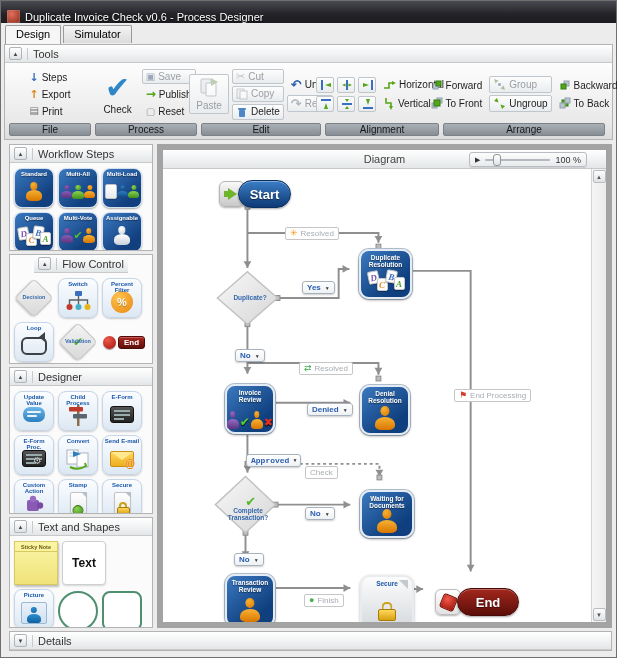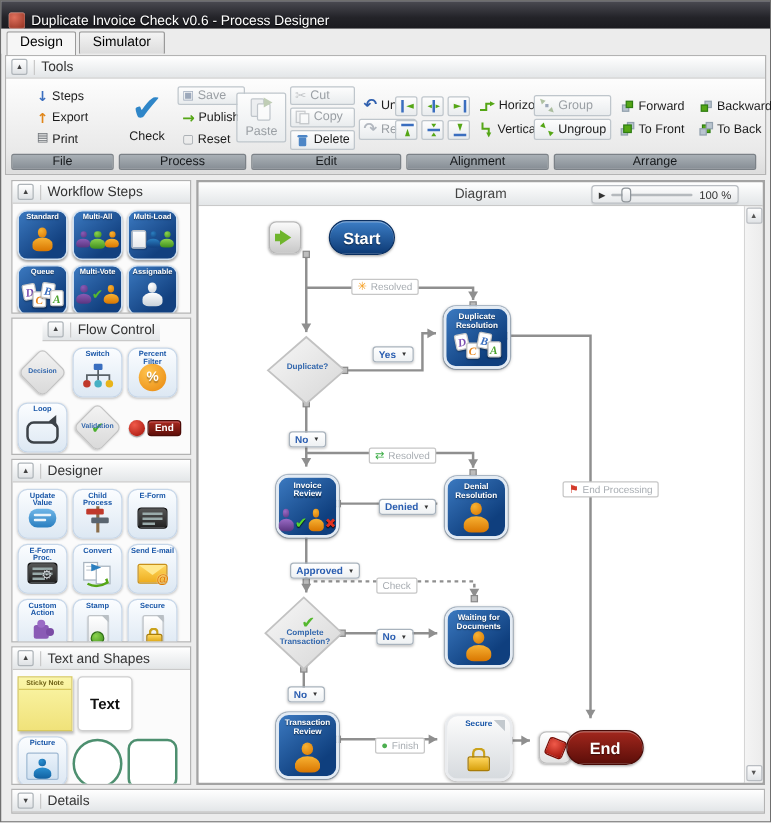--- a/index.html
+++ b/index.html
@@ -88,21 +88,21 @@
   .lockic .sh{position:absolute;left:50%;transform:translateX(-50%);top:0;width:8px;height:7px;border:2px solid #caa21c;border-bottom:none;border-radius:5px 5px 0 0}
   .lockic .bd{position:absolute;left:0;bottom:0;width:13px;height:8px;border-radius:2px;background:linear-gradient(#ffd75e,#d8a10e);border:1px solid #a87c08}
   .picic{display:inline-block;width:26px;height:22px;background:linear-gradient(#eaf2fa,#cfe0f0);border:1px solid #9db8d2;border-radius:2px;display:flex;align-items:flex-end;justify-content:center}
   .pctball{display:inline-flex;width:22px;height:22px;border-radius:50%;background:radial-gradient(circle at 35% 30%,#ffc34e,#e8870e);color:#fff;font-weight:bold;font-size:11px;align-items:center;justify-content:center;text-shadow:0 1px 1px rgba(0,0,0,.3)}
   .loopic2{display:inline-block;width:26px;height:18px;border:2.5px solid #3c4248;border-radius:6px;position:relative}
   .loopic2 i{position:absolute;right:-2px;top:-5px;border-left:5px solid transparent;border-right:5px solid transparent;border-top:6px solid #3c4248;transform:rotate(90deg)}
   .ltile{position:absolute;width:11px;height:13px;background:#fff;border:1px solid #c8c8c8;border-radius:2px;font-family:"Liberation Serif",serif;font-style:italic;font-weight:bold;font-size:9px;text-align:center;line-height:12px;box-shadow:0 1px 1px rgba(0,0,0,.3)}
 
   
   .diagramwrap{flex:1;display:flex;flex-direction:column;min-width:0}
-  .dpanel{flex:1;border:2px solid #a3a3a3;background:#fff;display:flex;flex-direction:column;min-height:0}
+  .dpanel{flex:1;border:6px solid #a3a3a3;background:#fff;display:flex;flex-direction:column;min-height:0}
   .dhead{height:19px;position:relative;background:linear-gradient(#ffffff,#e3e6e8);border-bottom:1px solid #c9c9c9;display:flex;align-items:center;justify-content:center;flex:0 0 auto}
   .dhead .dtitle{font-size:11px;color:#444}
   .zoomctl{position:absolute;right:19px;top:2px;width:118px;height:15px;border:1px solid #b9bdc2;border-radius:3px;background:linear-gradient(#fdfdfd,#e7e9eb);display:flex;align-items:center;gap:5px;padding:0 5px;box-shadow:0 1px 1px rgba(0,0,0,.1)}
   .zplay{font-size:7px;color:#333}
   .ztrack{flex:1;height:2px;background:#b5b9bd;border-radius:1px;position:relative}
   .zthumb{position:absolute;left:12%;top:-5px;width:8px;height:12px;border:1px solid #8f959a;border-radius:3px;background:linear-gradient(#fff,#dfe2e5)}
   .zval{font-size:9px;color:#333}
   .dbody{flex:1;display:flex;min-height:0}
   .canvas{flex:1;position:relative;background:#fff;overflow:hidden}
   .canvas svg.wires{position:absolute;inset:0;z-index:1}
@@ -328,59 +328,59 @@
                 </span>
                 <span class="rlbl">Vertical</span>
               </div>
             </div>
           </div>
           <div class="rgf">Alignment</div>
         </div>
         <div class="rgroup" style="width: 162px;">
           <div class="rgc">
             <div class="rcol list">
+              <div class="rbtn">
+                <span class="ric">
+                  <svg width="12" height="12" viewBox="0 0 12 12" xmlns="http://www.w3.org/2000/svg">
+                    <rect x="2" y="5" width="5" height="5" fill="#b9c4cf" stroke="#93a1ae"></rect>
+                    <rect x="5" y="2" width="5" height="5" fill="#55a616" stroke="#2e7d12"></rect>
+                  </svg>
+                </span>
+                <span class="rlbl">Forward</span>
+              </div>
+              <div class="rbtn">
+                <span class="ric">
+                  <svg width="12" height="12" viewBox="0 0 12 12" xmlns="http://www.w3.org/2000/svg">
+                    <rect x="1" y="6" width="5" height="5" fill="#b9c4cf" stroke="#93a1ae"></rect>
+                    <rect x="6" y="1" width="5" height="5" fill="#b9c4cf" stroke="#93a1ae"></rect>
+                    <rect x="3" y="3" width="6" height="6" fill="#55a616" stroke="#2e7d12"></rect>
+                  </svg>
+                </span>
+                <span class="rlbl">To Front</span>
+              </div>
+            </div>
+            <div class="rcol list">
               <div class="rbtn boxed disabled">
                 <span class="ric">
                   <svg width="13" height="13" viewBox="0 0 13 13" xmlns="http://www.w3.org/2000/svg">
                     <path d="M1 1 l4.5 1.5 -3 3 z" fill="#55a616"></path>
                     <path d="M12 12 l-4.5 -1.5 3 -3 z" fill="#55a616"></path>
                     <rect x="5.2" y="5.2" width="2.6" height="2.6" fill="#3a6ebf"></rect>
                   </svg>
                 </span>
                 <span class="rlbl">Group</span>
               </div>
               <div class="rbtn boxed">
                 <span class="ric">
                   <svg width="13" height="13" viewBox="0 0 13 13" xmlns="http://www.w3.org/2000/svg">
                     <path d="M5.5 5.5 l-4.5 -1.5 3 -3 z" fill="#55a616"></path>
                     <path d="M7.5 7.5 l4.5 1.5 -3 3 z" fill="#55a616"></path>
                   </svg>
                 </span>
                 <span class="rlbl">Ungroup</span>
-              </div>
-            </div>
-            <div class="rcol list">
-              <div class="rbtn">
-                <span class="ric">
-                  <svg width="12" height="12" viewBox="0 0 12 12" xmlns="http://www.w3.org/2000/svg">
-                    <rect x="2" y="5" width="5" height="5" fill="#b9c4cf" stroke="#93a1ae"></rect>
-                    <rect x="5" y="2" width="5" height="5" fill="#55a616" stroke="#2e7d12"></rect>
-                  </svg>
-                </span>
-                <span class="rlbl">Forward</span>
-              </div>
-              <div class="rbtn">
-                <span class="ric">
-                  <svg width="12" height="12" viewBox="0 0 12 12" xmlns="http://www.w3.org/2000/svg">
-                    <rect x="1" y="6" width="5" height="5" fill="#b9c4cf" stroke="#93a1ae"></rect>
-                    <rect x="6" y="1" width="5" height="5" fill="#b9c4cf" stroke="#93a1ae"></rect>
-                    <rect x="3" y="3" width="6" height="6" fill="#55a616" stroke="#2e7d12"></rect>
-                  </svg>
-                </span>
-                <span class="rlbl">To Front</span>
               </div>
             </div>
             <div class="rcol list">
               <div class="rbtn">
                 <span class="ric">
                   <svg width="12" height="12" viewBox="0 0 12 12" xmlns="http://www.w3.org/2000/svg">
                     <rect x="5" y="2" width="5" height="5" fill="#b9c4cf" stroke="#93a1ae"></rect>
                     <rect x="2" y="5" width="5" height="5" fill="#55a616" stroke="#2e7d12"></rect>
                   </svg>
                 </span>
@@ -725,21 +725,21 @@
                 <rect x="82.5" y="372.5" width="5" height="5" fill="#bdbdbd" stroke="#8a8a8a"></rect>
                 <rect x="109.5" y="429.5" width="5" height="5" fill="#bdbdbd" stroke="#8a8a8a"></rect>
                 <rect x="248.5" y="430.5" width="5" height="5" fill="#bdbdbd" stroke="#8a8a8a"></rect>
                 <polygon points="56,133 87,106 118,133 87,160" fill="url(#gdia)" stroke="#c2c2c2" stroke-width="1.5"></polygon>
                 <polygon points="54,346 85,317 116,346 85,375" fill="url(#gdia)" stroke="#c2c2c2" stroke-width="1.5"></polygon>
               </svg>
               <div class="fnode startnode" style="left: 56px; top: 11px; width: 72px; height: 28px;">
                 <span class="cap silver">
                   <span class="garrow"></span>
                 </span>
-                <span class="pillblue" style="width: 53px; margin-left: 29px;">Start</span>
+                <span class="pillblue" style="width: 53px;">Start</span>
               </div>
               <div class="declabel" style="left: 56px; top: 125px; width: 62px;"><span class="inner"><span>Duplicate?</span></span></div>
               <div class="fnode task" style="left: 196px; top: 80px; width: 53px; height: 50px;">
                 <div class="nlabel">Duplicate
 Resolution</div>
                 <div class="nicon">
                   <span style="position:relative;width:42px;height:26px;display:inline-block">
                     <span class="ltile" style="left:3px;top:3px;color:#7b4fb0;transform:rotate(-12deg)">D</span>
                     <span class="ltile" style="left:12px;top:10px;color:#e8871e">C</span>
                     <span class="ltile" style="left:21px;top:2px;color:#3a6ebf;transform:rotate(10deg)">B</span>
@@ -835,21 +835,21 @@
                 <span class="caret">▼</span>
               </div>
               <div class="ddl" style="left: 72px; top: 180px;">
                 <span class="dtext">No</span>
                 <span class="caret">▼</span>
               </div>
               <div class="ddl" style="left: 144px; top: 234px;">
                 <span class="dtext">Denied</span>
                 <span class="caret">▼</span>
               </div>
-              <div class="ddl" style="left: 73px; top: 285px;">
+              <div class="ddl" style="left: 83px; top: 285px; font-family: Liberation Mono, monospace;">
                 <span class="dtext">Approved</span>
                 <span class="caret">▼</span>
               </div>
               <div class="ddl" style="left: 142px; top: 338px;">
                 <span class="dtext">No</span>
                 <span class="caret">▼</span>
               </div>
               <div class="ddl" style="left: 71px; top: 384px;">
                 <span class="dtext">No</span>
                 <span class="caret">▼</span>

